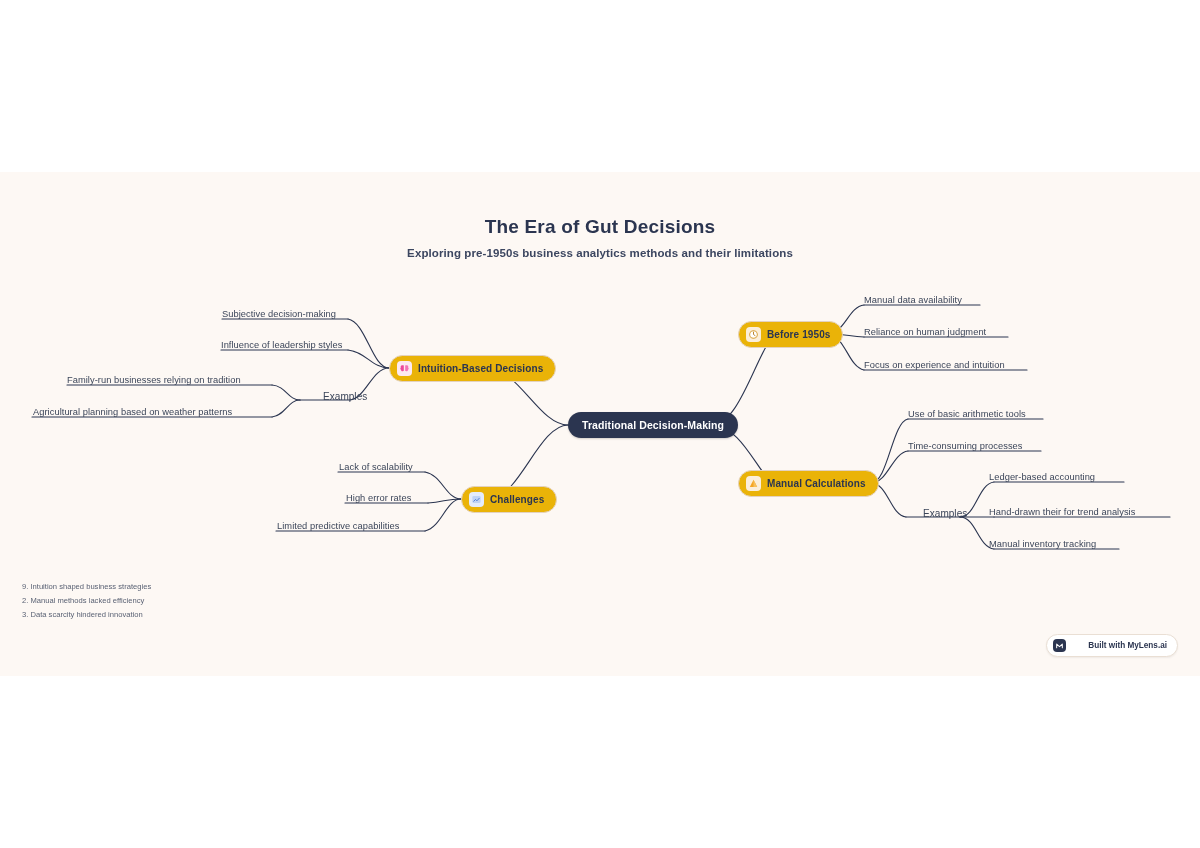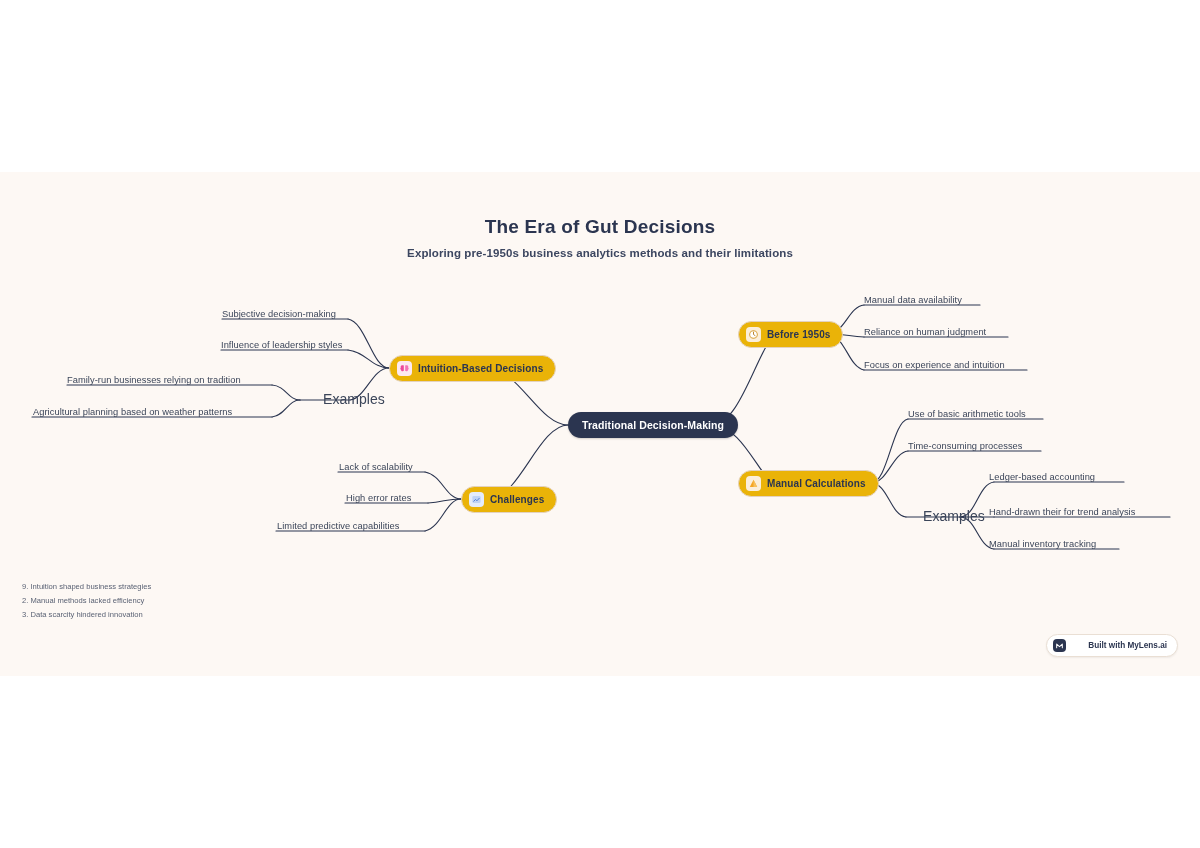--- a/index.html
+++ b/index.html
@@ -71,21 +71,21 @@
     font-size:9.3px;
     color:#3B4considered;
     white-space:nowrap;
   }
   .leaf{
     color:#3B4559;
     letter-spacing:.05px;
   }
   .sub{
     position:absolute;
-    font-size:14px;color:#3B4559;white-space:nowrap;
+    font-size:10px;color:#3B4559;white-space:nowrap;
     letter-spacing:.05px;
     padding-left:20px;
   }
   #footer-list{
     position:absolute;left:22px;top:408px;
     font-size:7.6px;color:#5A6274;line-height:14px;
   }
   #footer-list div{white-space:nowrap;}
   #badge{
     position:absolute;right:22px;top:462px;

